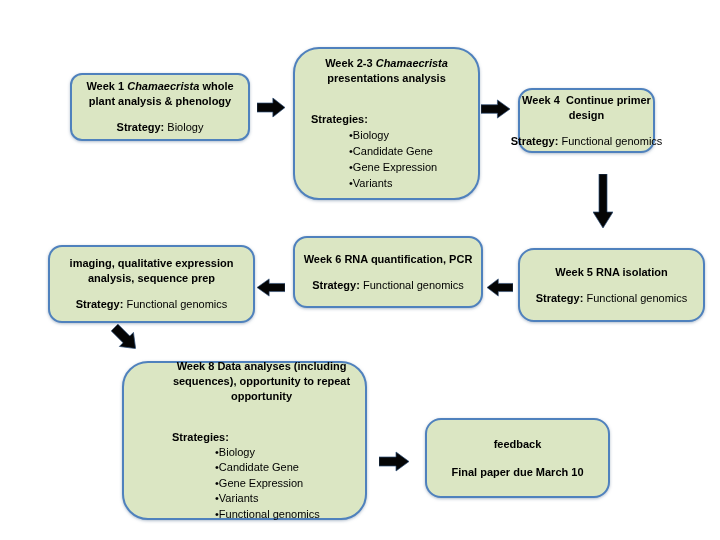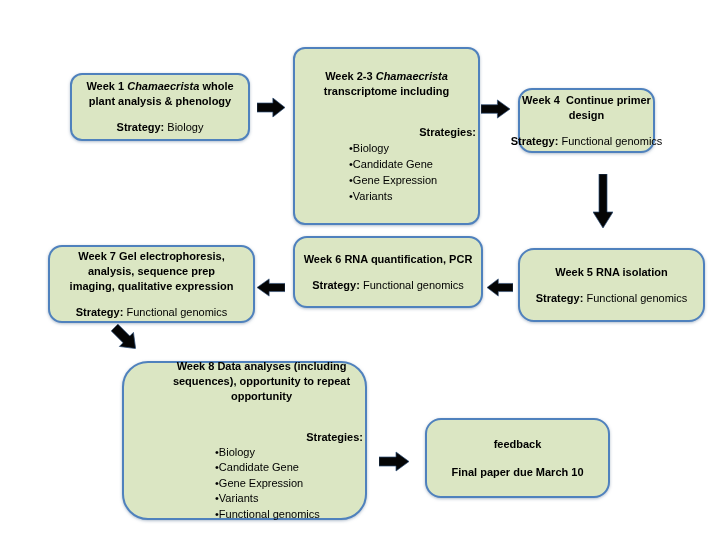--- a/index.html
+++ b/index.html
@@ -12,29 +12,29 @@
     background:var(--box-fill,#dbe6c3);
     border:2px solid var(--box-border,#4f81bd);
     box-shadow:0 1px 3px rgba(100,125,155,.5);
     display:flex;flex-direction:column;justify-content:center;align-items:center;
     font-size:11px;font-weight:bold;line-height:15px;text-align:center;
     padding:2px;
   }
   .hline{white-space:nowrap;}
   .strategy{margin-top:11px;white-space:nowrap;}
   .svalue{font-weight:normal;}
-  .strategies-label{width:100%;text-align:right;padding-left:14px;box-sizing:border-box;margin-top:26px;}
+  .strategies-label{width:100%;text-align:left;padding-left:14px;box-sizing:border-box;margin-top:26px;}
   .bullets{width:100%;text-align:left;box-sizing:border-box;font-weight:normal;line-height:16px;}
   .b-week23 .bullets{padding-left:52px;}
   .b-week8  .bullets{padding-left:55px;line-height:15.5px;}
   .b-week8  .strategies-label{padding-left:12px;}
   .final-line{margin-top:13px;white-space:nowrap;}
 
   .b-week1 {left:70px; top:73px; width:180px;height:68px; border-radius:12px;}
-  .b-week23{left:293px;top:47px; width:187px;height:178px;border-radius:12px;}
+  .b-week23{left:293px;top:47px; width:187px;height:153px;border-radius:26px;}
   .b-week4 {left:518px;top:88px; width:137px;height:65px; border-radius:14px;}
   .b-week5 {left:518px;top:248px;width:187px;height:74px; border-radius:16px;}
   .b-week6 {left:293px;top:236px;width:190px;height:72px; border-radius:14px;}
   .b-week7 {left:48px; top:245px;width:207px;height:78px; border-radius:14px;}
   .b-week8 {left:122px;top:361px;width:245px;height:159px;border-radius:26px;padding-left:36px;}
   .b-week9 {left:425px;top:418px;width:185px;height:80px; border-radius:16px;}
 
   .arrow{position:absolute;color:var(--arrow-fill,#000);}
   .arrow polygon{fill:currentColor;stroke:#2d4d76;stroke-width:.7;}
   .a1{left:257px;top:97px; width:28px;height:21px;}
@@ -51,21 +51,21 @@
 <div class="canvas">
 
   <div class="box b-week1">
     <div class="hline"><span>Week 1 </span><i>Chamaecrista</i><span> whole</span></div>
     <div class="hline">plant analysis &amp; phenology</div>
     <div class="strategy"><span>Strategy:</span> <span class="svalue">Biology</span></div>
   </div>
 
   <div class="box b-week23">
     <div class="hline"><span>Week 2-3 </span><i>Chamaecrista</i></div>
-    <div class="hline">transcriptome including</div>
+    <div class="hline">presentations analysis</div>
     <div class="strategies-label">Strategies:</div>
     <div class="bullets">
         <div class="bullet">•Biology</div>
         <div class="bullet">•Candidate Gene</div>
         <div class="bullet">•Gene Expression</div>
         <div class="bullet">•Variants</div>
       </div>
   </div>
 
   <div class="box b-week4">
@@ -78,23 +78,22 @@
     <div class="hline">Week 5 RNA isolation</div>
     <div class="strategy"><span>Strategy:</span> <span class="svalue">Functional genomics</span></div>
   </div>
 
   <div class="box b-week6">
     <div class="hline">Week 6 RNA quantification, PCR</div>
     <div class="strategy"><span>Strategy:</span> <span class="svalue">Functional genomics</span></div>
   </div>
 
   <div class="box b-week7">
-    <div class="hline">Week 7 Gel electrophoresis,</div>
+    <div class="hline">imaging, qualitative expression</div>
     <div class="hline">analysis, sequence prep</div>
-    <div class="hline">imaging, qualitative expression</div>
     <div class="strategy"><span>Strategy:</span> <span class="svalue">Functional genomics</span></div>
   </div>
 
   <div class="box b-week8">
     <div class="hline">Week 8 Data analyses (including</div>
     <div class="hline">sequences), opportunity to repeat</div>
     <div class="hline">opportunity</div>
     <div class="strategies-label">Strategies:</div>
     <div class="bullets">
         <div class="bullet">•Biology</div>

